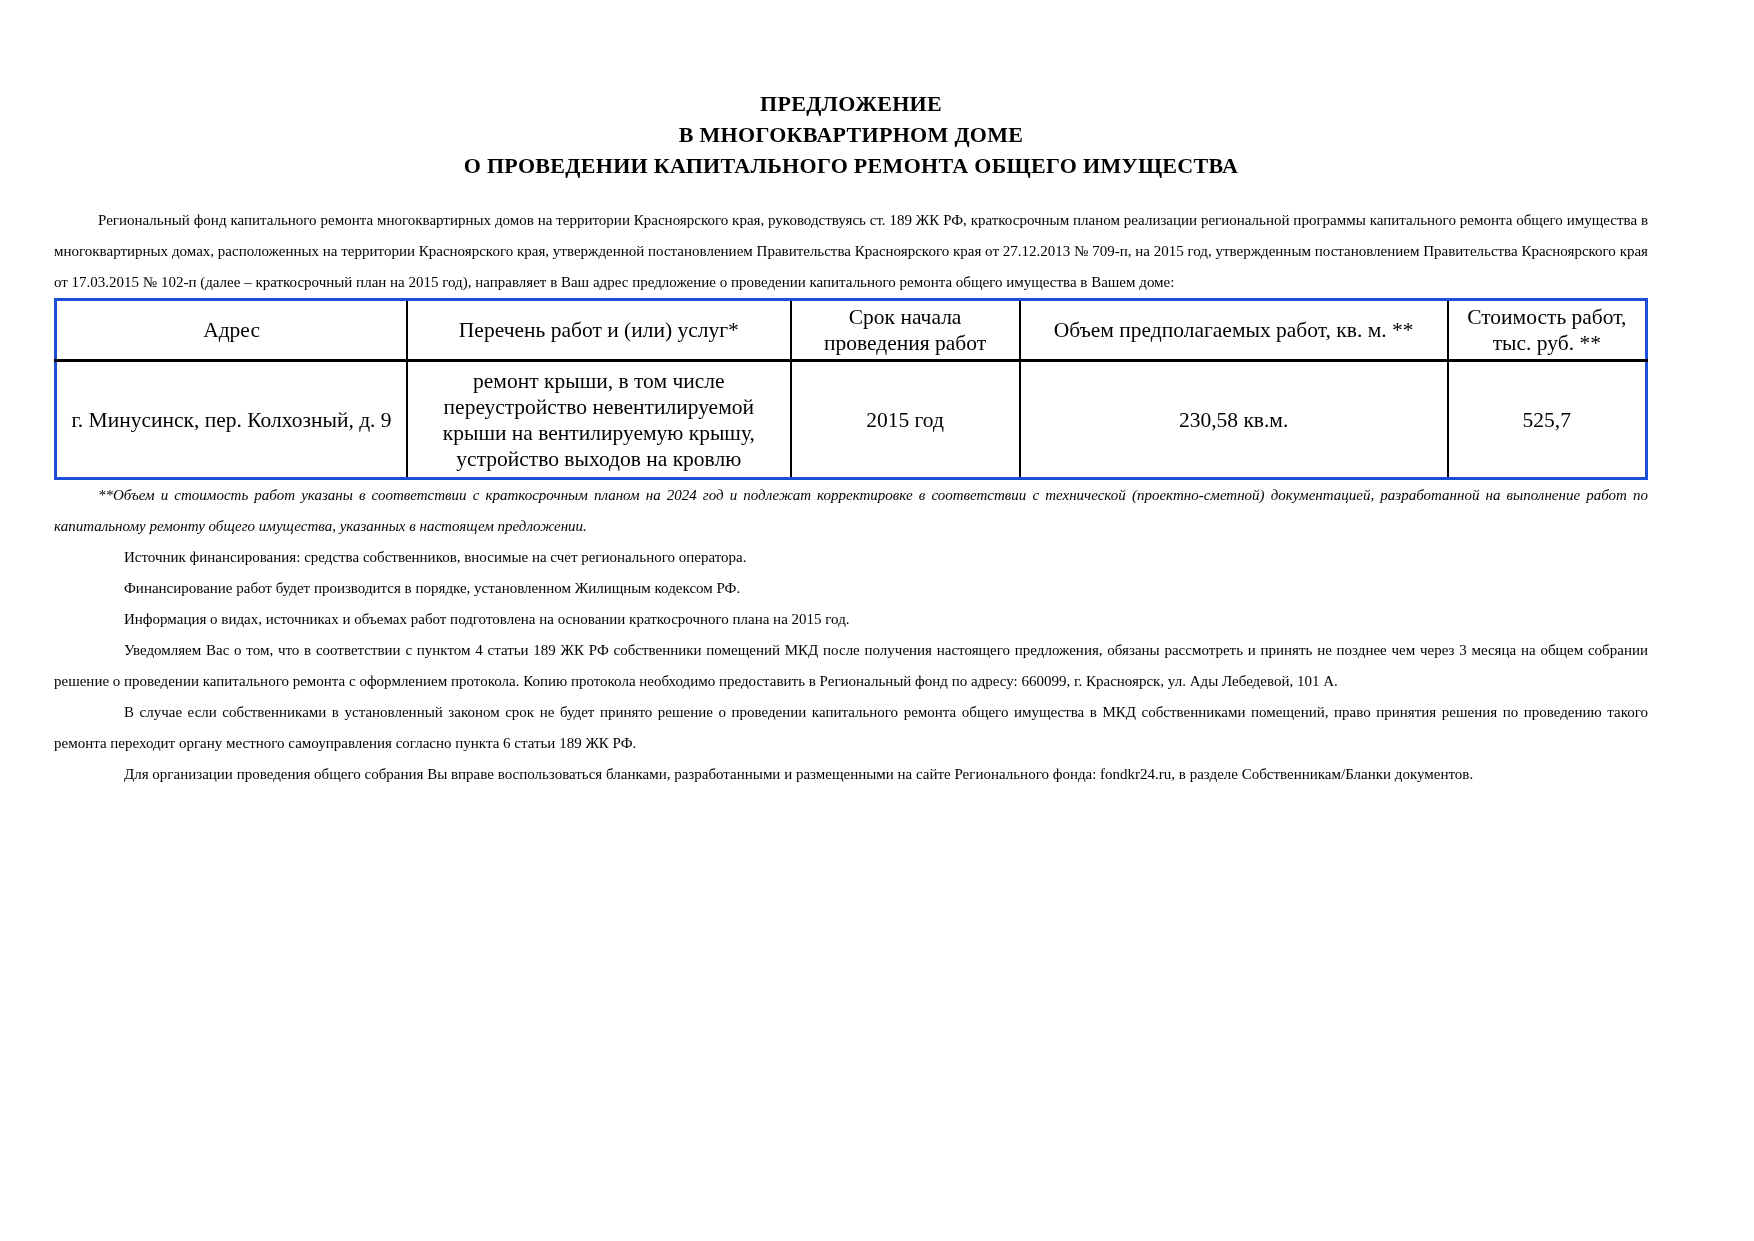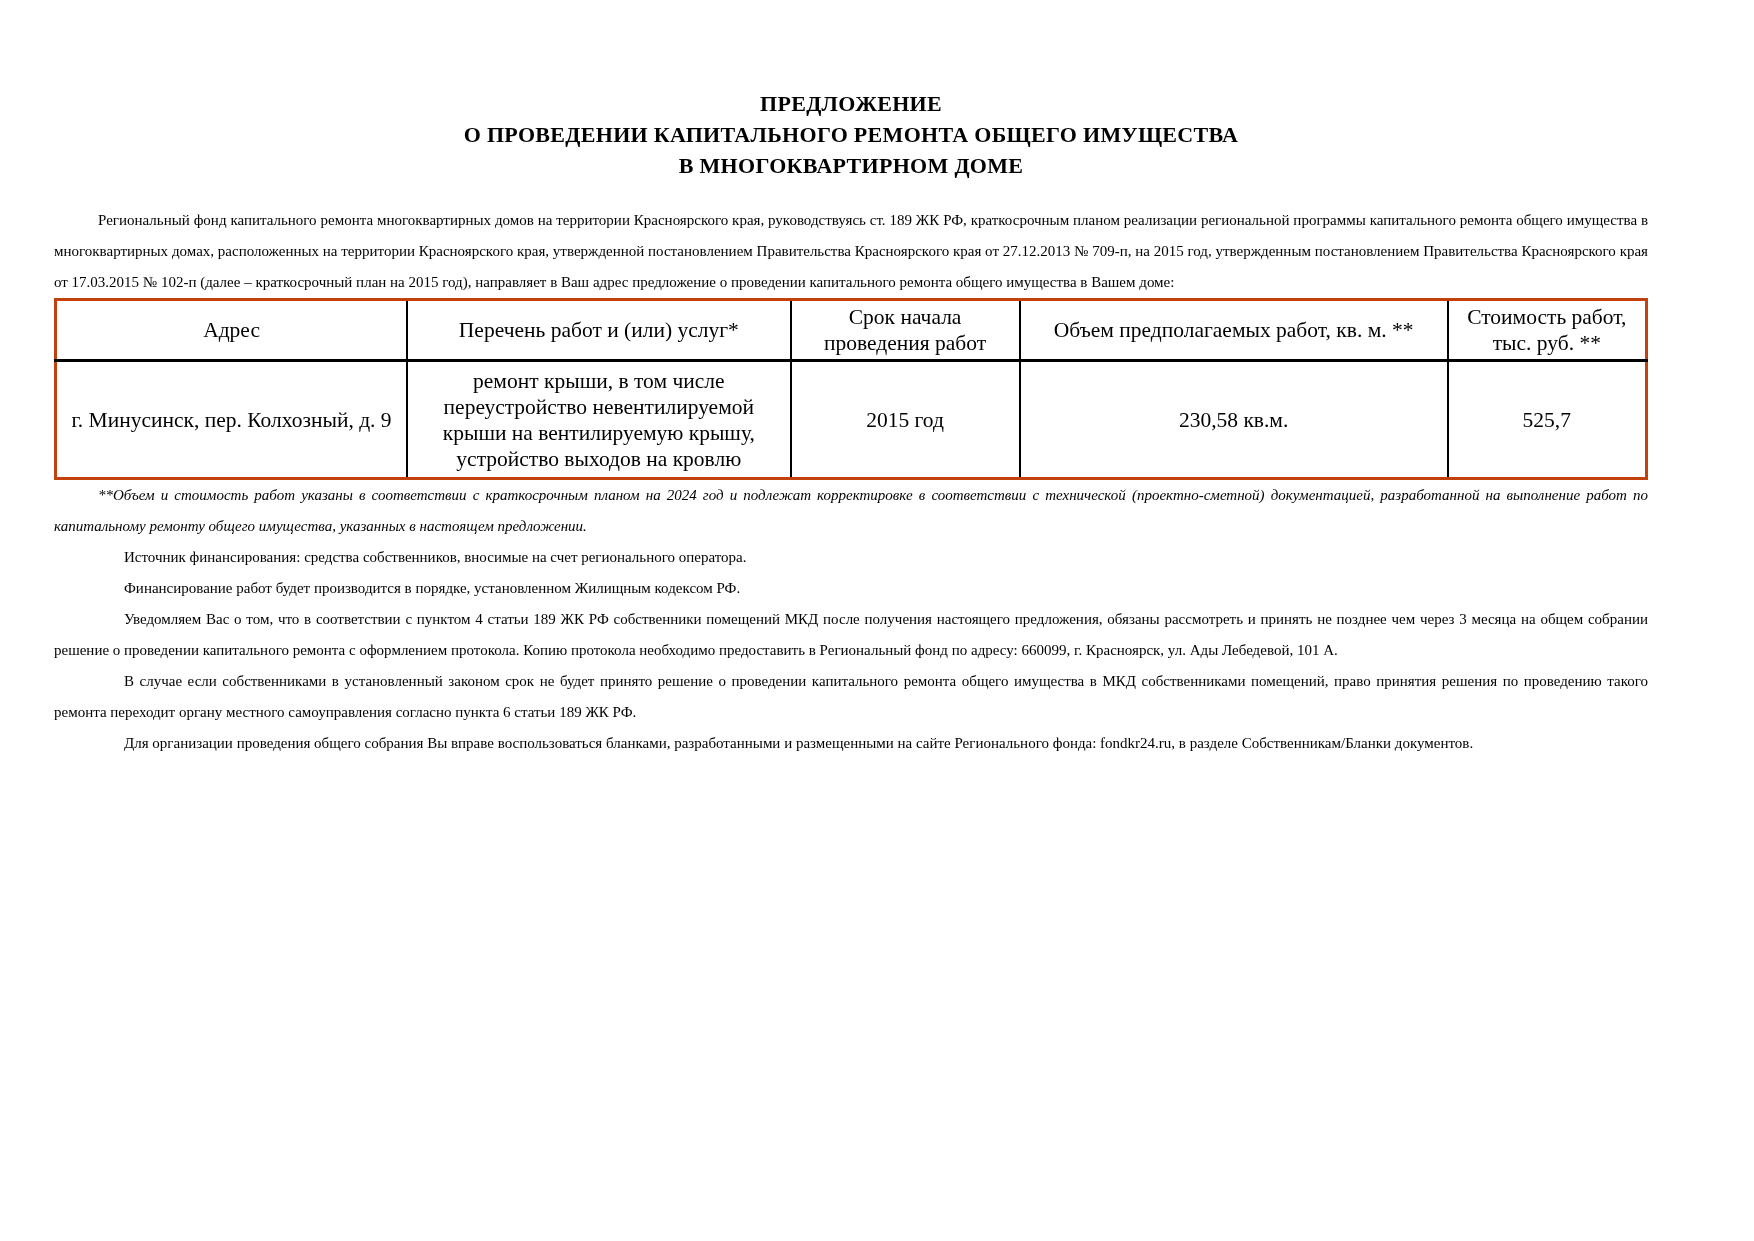--- a/index.html
+++ b/index.html
@@ -30,21 +30,21 @@
     font-size: 15px;
     line-height: 31px;
     text-align: justify;
   }
   .indent-sm { text-indent: 44px; }
   .indent-lg { text-indent: 70px; }
   .footnote { font-style: italic; }
   table.works {
     width: 100%;
     border-collapse: collapse;
-    border: 3px solid #c2410c;
+    border: 3px solid #1d4ed8;
     table-layout: fixed;
   }
   table.works th, table.works td {
     border: 2px solid #000;
     font-weight: normal;
     font-size: 21.5px;
     line-height: 26px;
     text-align: center;
     vertical-align: middle;
     padding: 3px 10px;
@@ -60,22 +60,22 @@
   .col-volume    { width: 26.9%; }
   .col-cost      { width: 12.5%; }
 </style>
 </head>
 <body>
 
 <div class="page">
 
   <div class="doc-title">
     <div>ПРЕДЛОЖЕНИЕ</div>
+    <div>В МНОГОКВАРТИРНОМ ДОМЕ</div>
     <div>О ПРОВЕДЕНИИ КАПИТАЛЬНОГО РЕМОНТА ОБЩЕГО ИМУЩЕСТВА</div>
-    <div>В МНОГОКВАРТИРНОМ ДОМЕ</div>
   </div>
 
   <div class="intro-block">
     <p class="para indent-sm">Региональный фонд капитального ремонта многоквартирных домов на территории Красноярского края, руководствуясь ст. 189 ЖК РФ, краткосрочным планом реализации региональной программы капитального ремонта общего имущества в многоквартирных домах, расположенных на территории Красноярского края, утвержденной постановлением Правительства Красноярского края от 27.12.2013 № 709-п, на 2015 год, утвержденным постановлением Правительства Красноярского края от 17.03.2015 № 102-п (далее – краткосрочный план на 2015 год), направляет в Ваш адрес предложение о проведении капитального ремонта общего имущества в Вашем доме:</p>
   </div>
 
   <table class="works">
     <colgroup>
       <col class="col-address">
       <col class="col-works">
@@ -100,17 +100,18 @@
         <td>230,58 кв.м.</td>
         <td>525,7</td>
       </tr>
     </tbody>
   </table>
 
   <p class="para footnote indent-sm">**Объем и стоимость работ указаны в соответствии с краткосрочным планом на 2024 год и подлежат корректировке в соответствии с технической (проектно-сметной) документацией, разработанной на выполнение работ по капитальному ремонту общего имущества, указанных в настоящем предложении.</p>
 
   <p class="para indent-lg">Источник финансирования: средства собственников, вносимые на счет регионального оператора.</p>
   <p class="para indent-lg">Финансирование работ будет производится в порядке, установленном Жилищным кодексом РФ.</p>
+  <p class="para indent-lg">Информация о видах, источниках и объемах работ подготовлена на основании краткосрочного плана на 2015 год.</p>
   <p class="para indent-lg">Уведомляем Вас о том, что в соответствии с пунктом 4 статьи 189 ЖК РФ собственники помещений МКД после получения настоящего предложения, обязаны рассмотреть и принять не позднее чем через 3 месяца на общем собрании решение о проведении капитального ремонта с оформлением протокола. Копию протокола необходимо предоставить в Региональный фонд по адресу: 660099, г. Красноярск, ул. Ады Лебедевой, 101 А.</p>
   <p class="para indent-lg">В случае если собственниками в установленный законом срок не будет принято решение о проведении капитального ремонта общего имущества в МКД собственниками помещений, право принятия решения по проведению такого ремонта переходит органу местного самоуправления согласно пункта 6 статьи 189 ЖК РФ.</p>
   <p class="para indent-lg">Для организации проведения общего собрания Вы вправе воспользоваться бланками, разработанными и размещенными на сайте Регионального фонда: fondkr24.ru, в разделе Собственникам/Бланки документов.</p>
 
 </div>
 
 </body></html>

